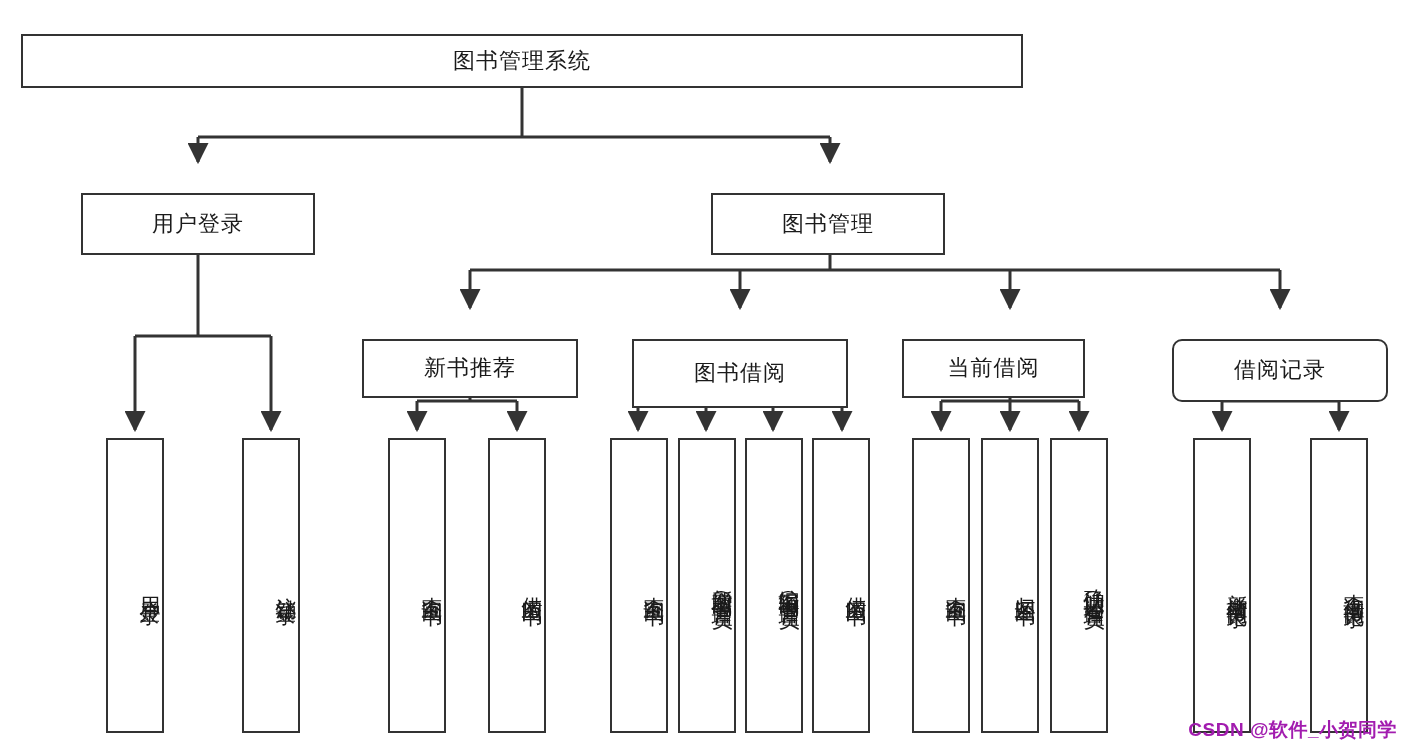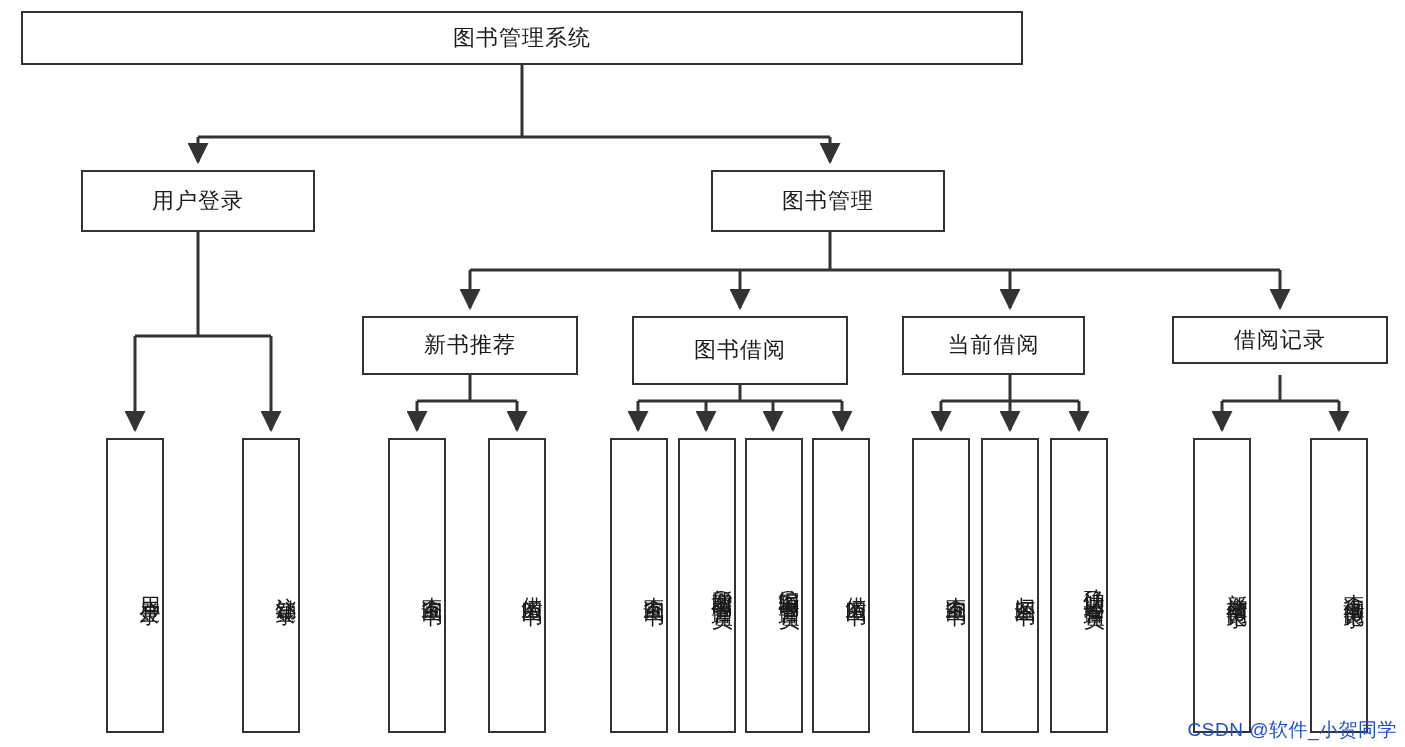--- a/index.html
+++ b/index.html
@@ -25,20 +25,21 @@
     display: flex;
     align-items: center;
     justify-content: center;
     color: #1a1a1a;
     line-height: 1.12;
   }
   .node.horiz {
     font-size: 22px;
     letter-spacing: 1px;
     white-space: nowrap;
+    margin-top: 23px;
   }
   .node.vert {
     writing-mode: vertical-rl;
     text-orientation: upright;
     font-size: 21px;
     letter-spacing: 3px;
     padding-top: 6px;
     padding-bottom: 6px;
     align-items: flex-start;
     justify-content: center;
@@ -54,23 +55,24 @@
     top: 0;
     width: 1405px;
     height: 747px;
     pointer-events: none;
   }
   .watermark {
     position: absolute;
     right: 8px;
     bottom: 4px;
     font-size: 19px;
-    color: #1d4ed8;
+    color: #a21caf;
     white-space: nowrap;
     letter-spacing: 0.5px;
+    font-weight: bold;
   }
 </style>
 </head>
 <body>
 
 <div id="canvas">
 
   <svg id="edges" viewBox="0 0 1405 747" xmlns="http://www.w3.org/2000/svg">
     <defs>
       <marker id="arrow" viewBox="0 0 10 10" refX="9" refY="5" markerWidth="7" markerHeight="7" orient="auto-start-reverse">
@@ -134,21 +136,21 @@
 
   <div class="node horiz" style="left:362px; top:316px; width:216px; height:59px;">
     <span>新书推荐</span>
   </div>
   <div class="node horiz" style="left:632px; top:316px; width:216px; height:69px;">
     <span>图书借阅</span>
   </div>
   <div class="node horiz" style="left:902px; top:316px; width:183px; height:59px;">
     <span>当前借阅</span>
   </div>
-  <div class="node horiz" style="left:1172px; top:316px; width:216px; height:48px;">
+  <div class="node horiz" style="left:1172px; top:316px; width:216px; height:63px;border-radius:10px;">
     <span>借阅记录</span>
   </div>
 
   <div class="node vert" style="left:106px; top:438px; width:58px; height:295px;">
     <span class="vlabel">用户登录</span>
   </div>
   <div class="node vert" style="left:242px; top:438px; width:58px; height:295px;">
     <span class="vlabel">注销登录</span>
   </div>
 

